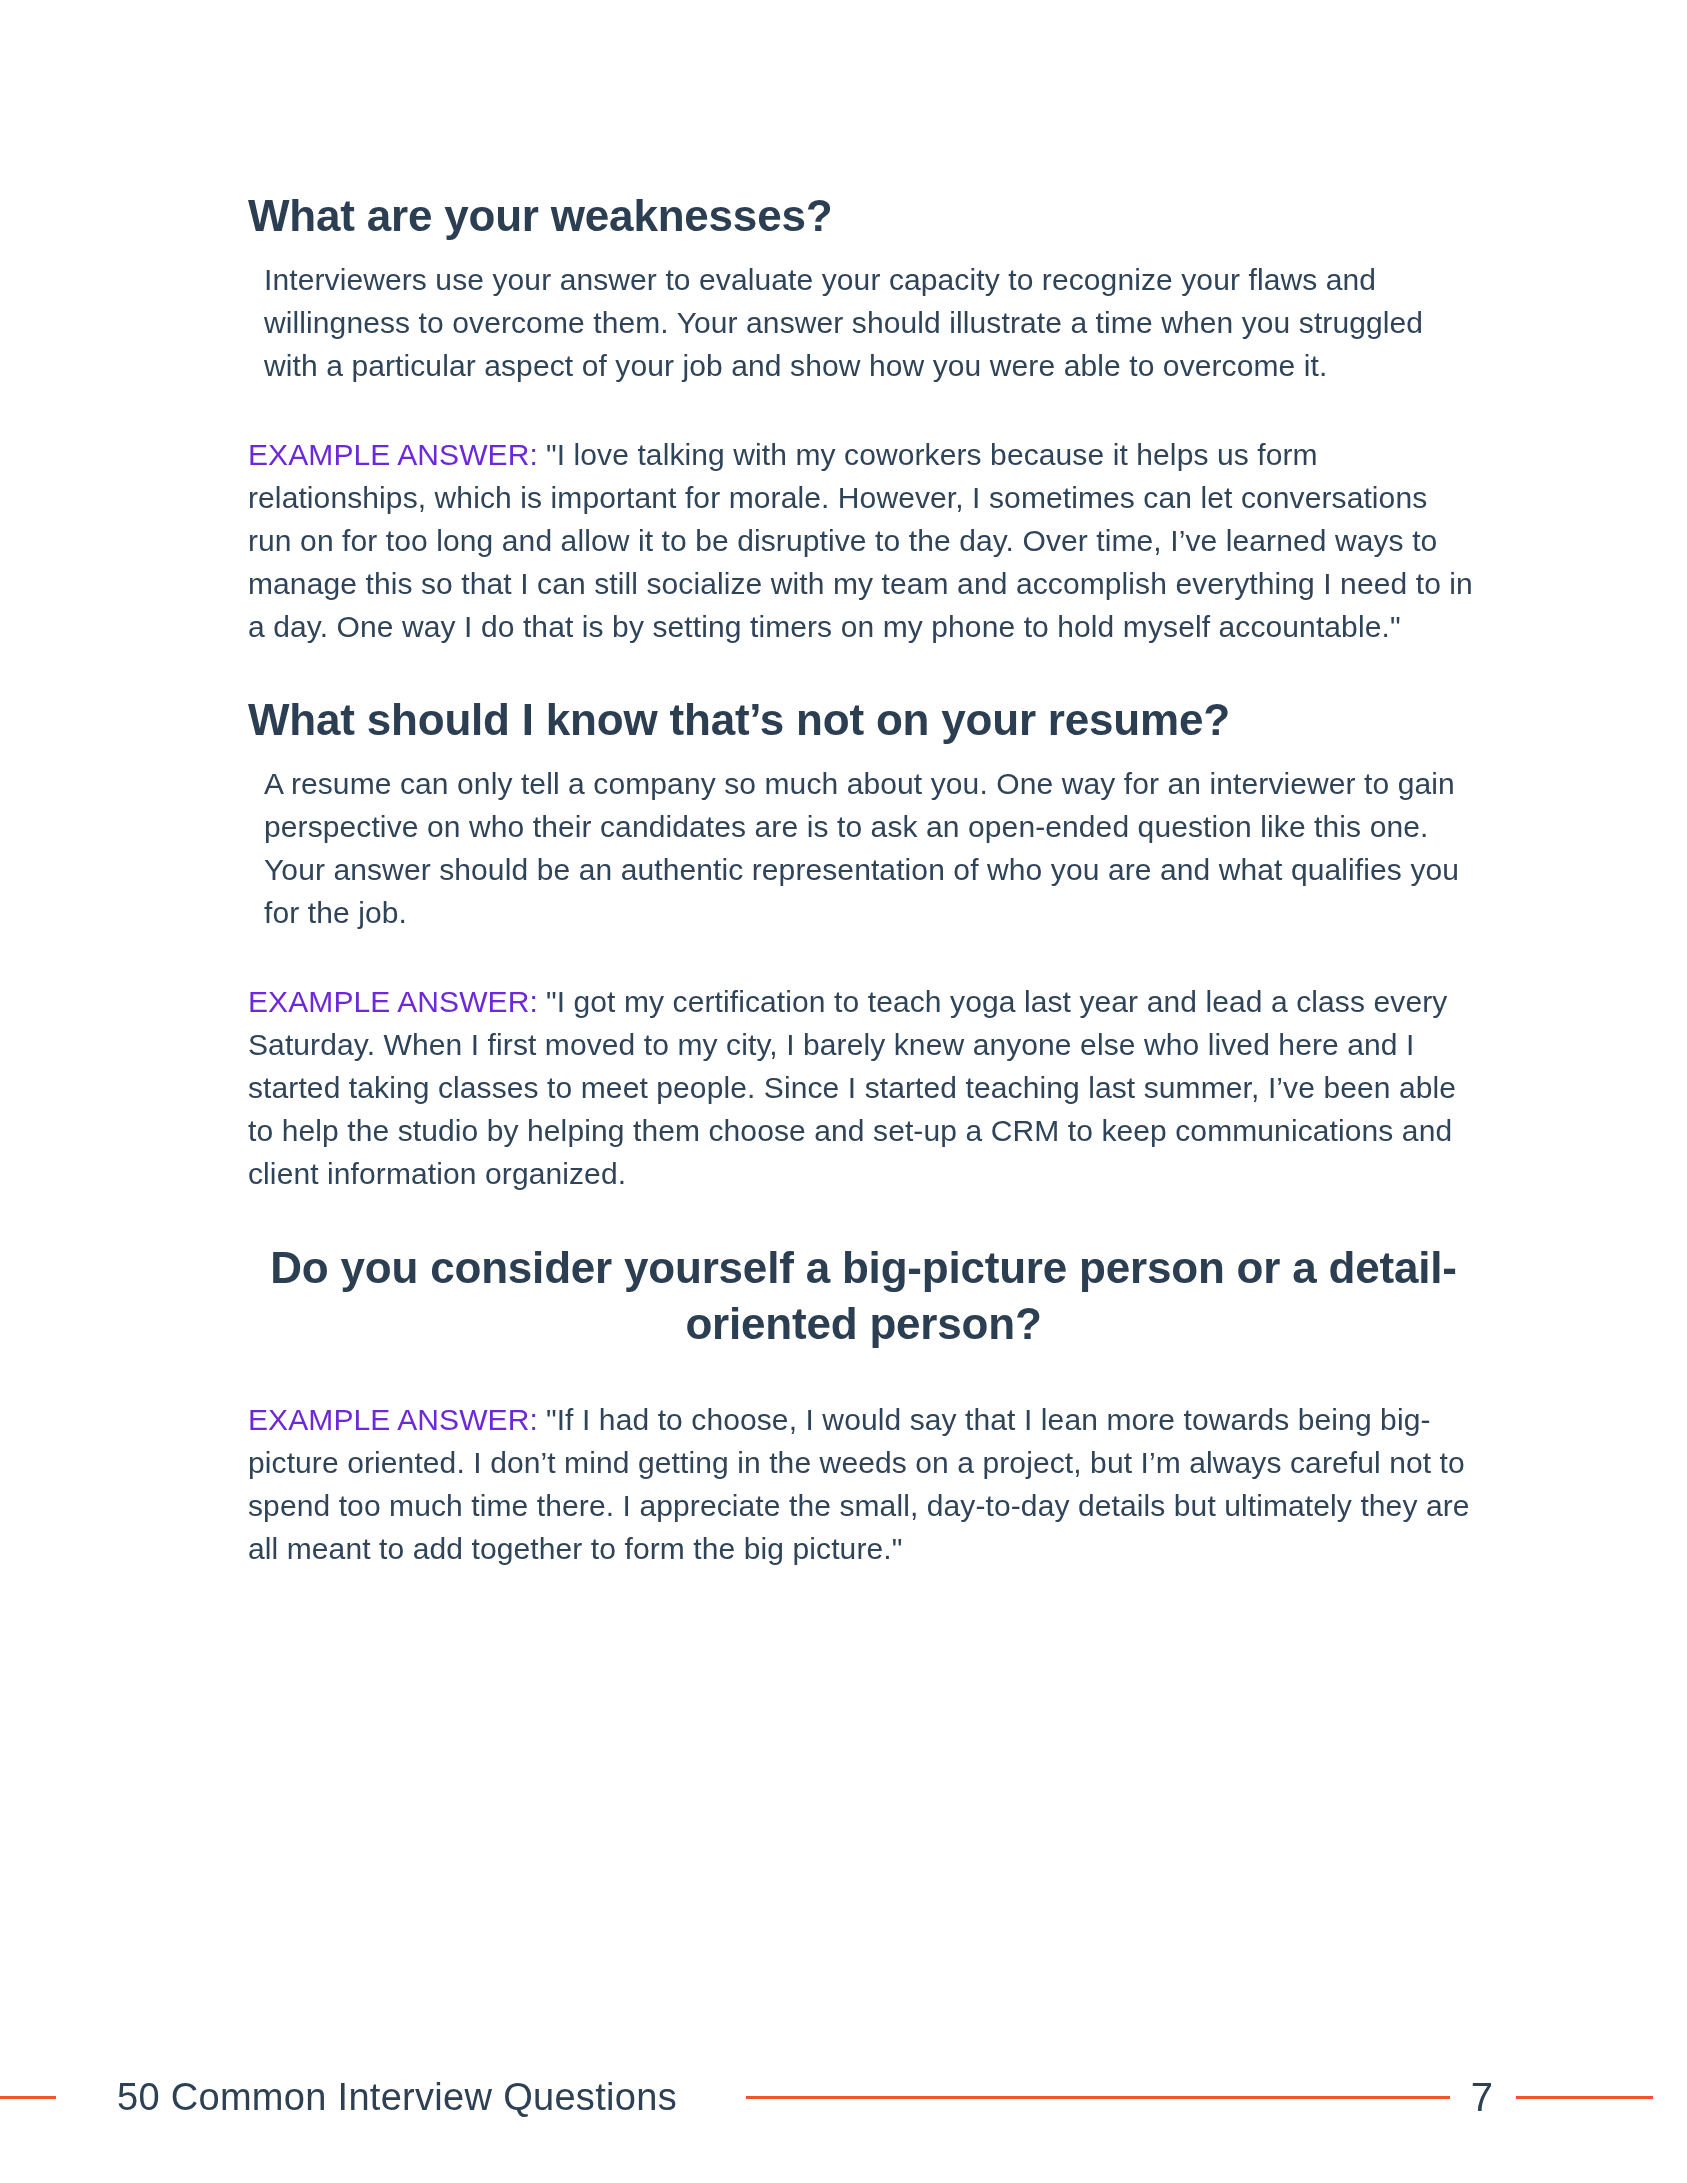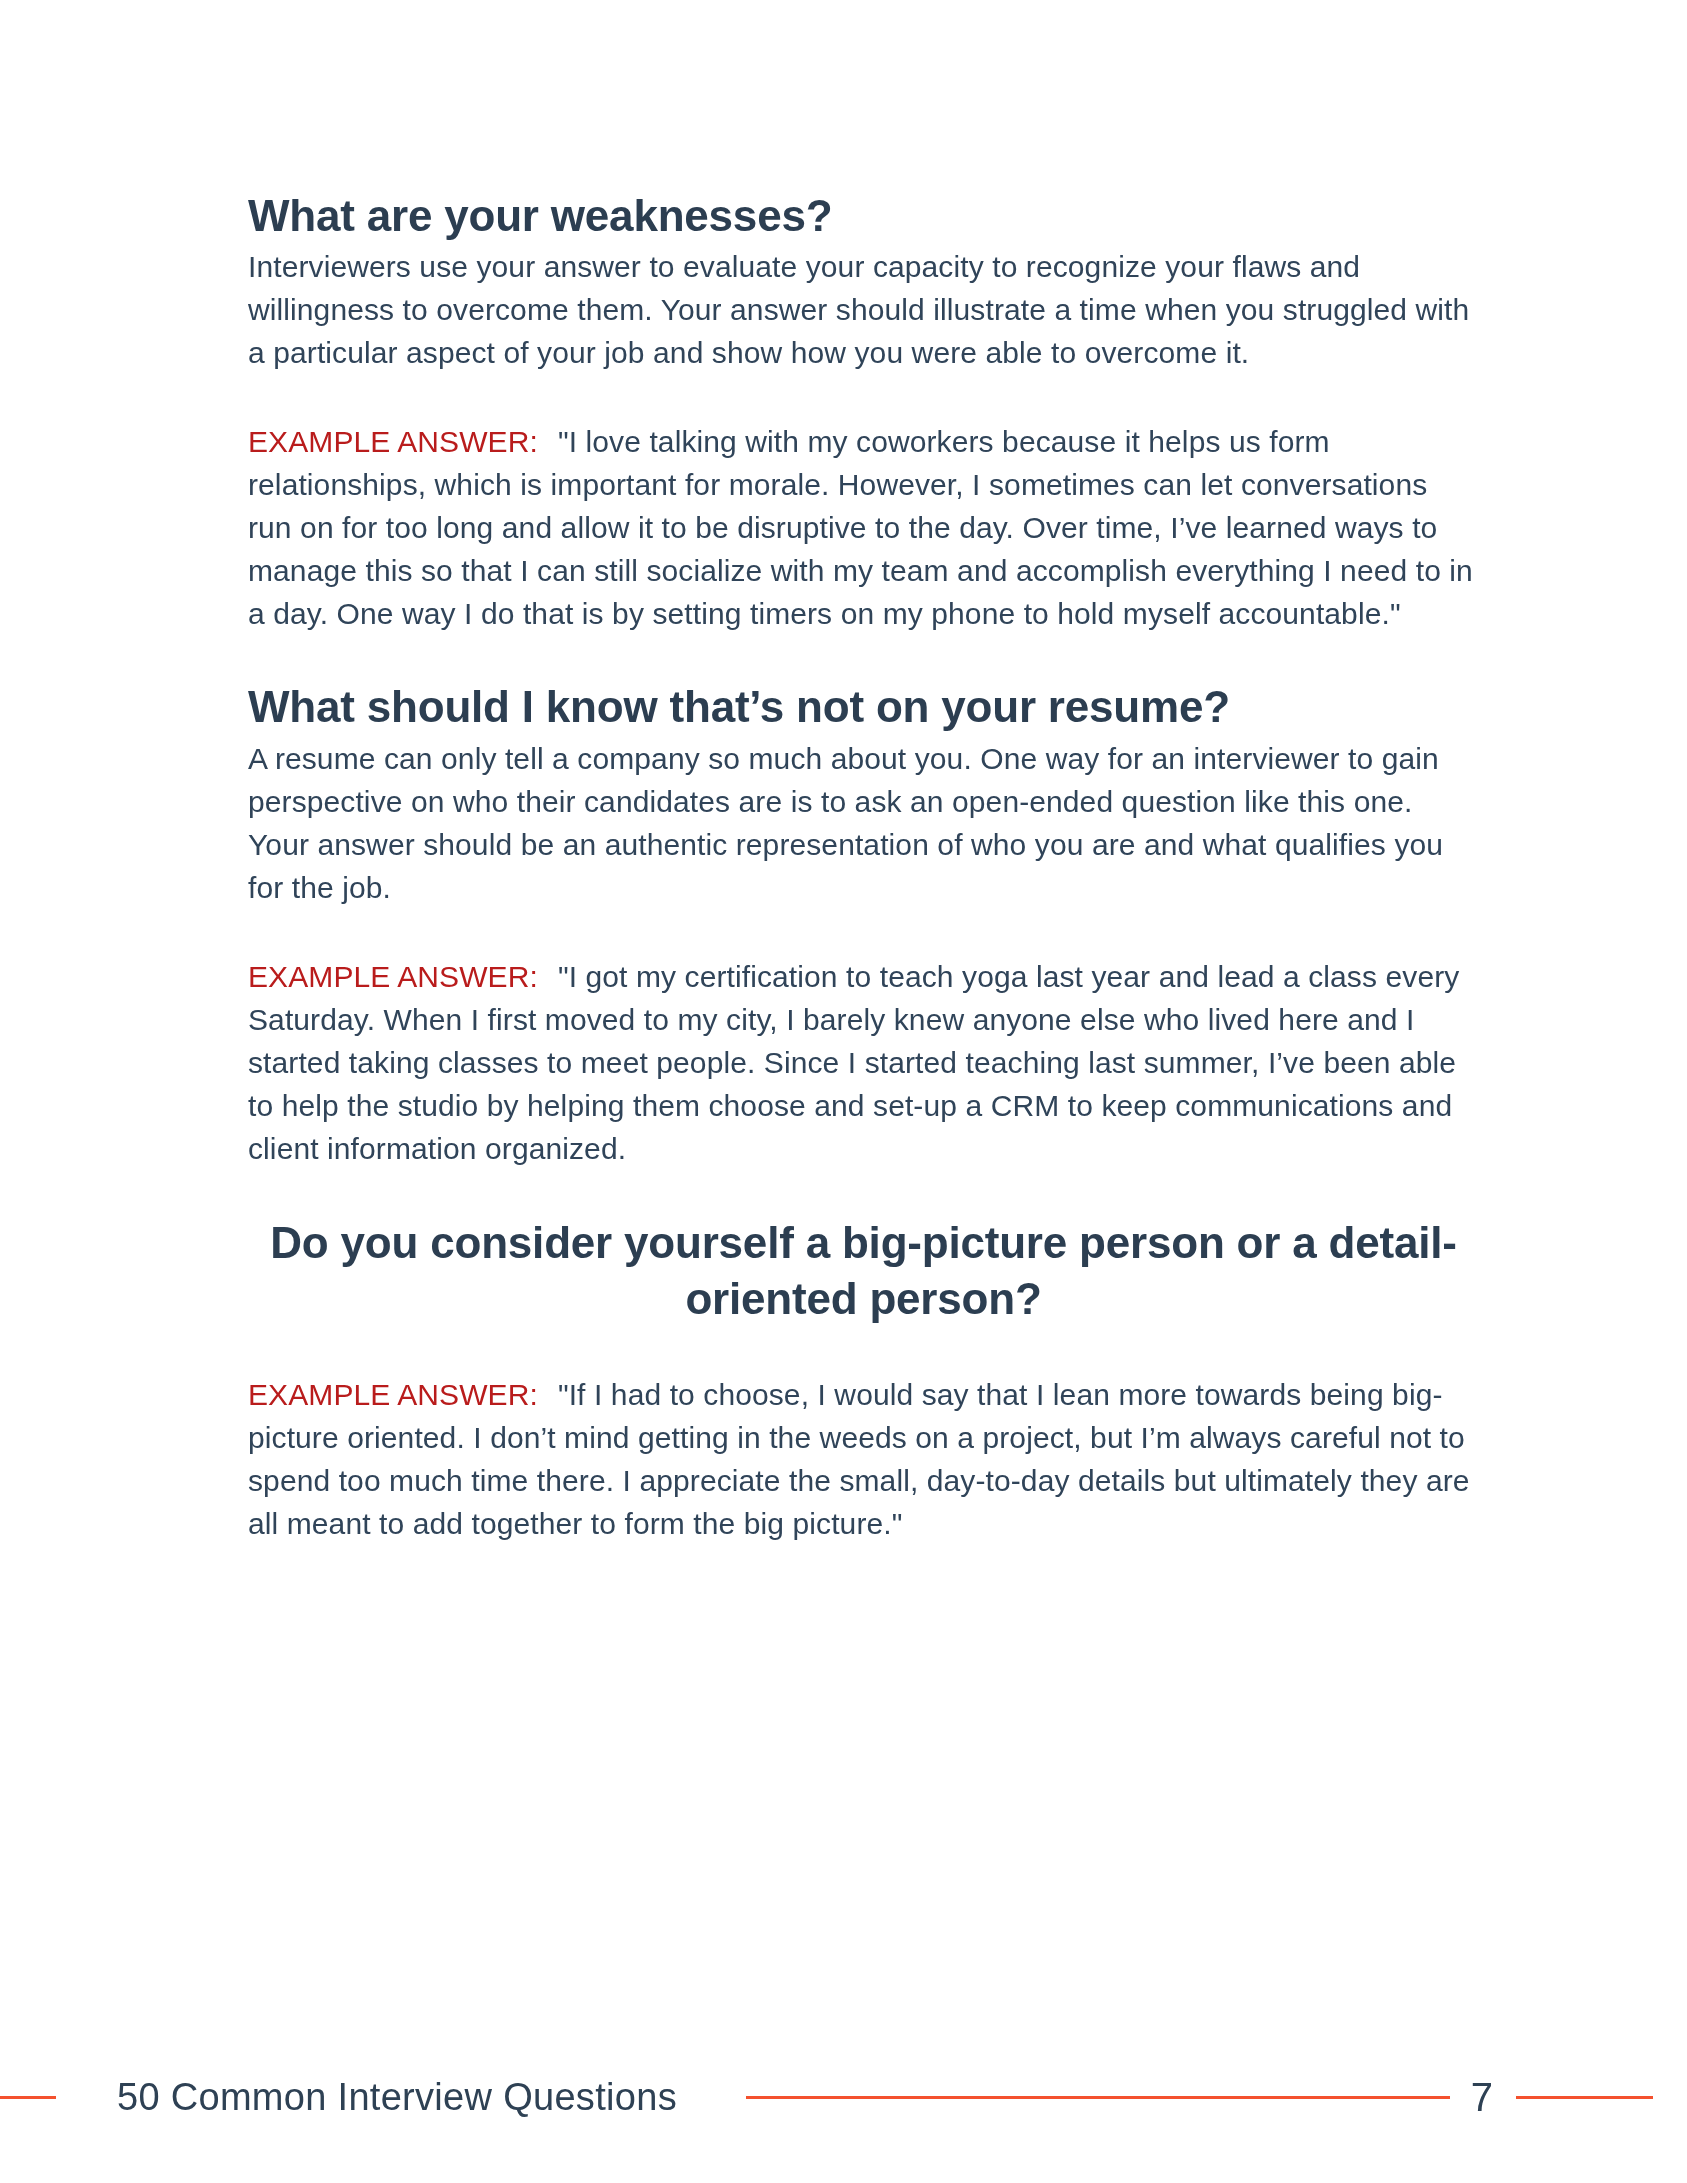--- a/index.html
+++ b/index.html
@@ -30,36 +30,36 @@
     color: #2c3e51;
   }
   .section + .section .question-heading {
     margin-top: 45px;
   }
   .section-3 .question-heading {
     line-height: 56px;
     text-align: center;
   }
   .question-description {
-    margin: 0;
+    margin: 16px;
     font-size: 30px;
     line-height: 43px;
     letter-spacing: 0.1px;
     color: #304459;
   }
   .example-answer {
     margin: 46px 0 0 0;
     font-size: 30px;
     line-height: 43px;
     letter-spacing: 0.1px;
     color: #304459;
   }
   .example-label {
-    color: #b91c1c;
-    margin-right: 20px;
+    color: #6d28d9;
+    margin-right: 8px;
   }
   .footer {
     position: absolute;
     left: 0;
     top: 2075px;
     width: 1653px;
     display: flex;
     align-items: center;
   }
   .footer-rule {

